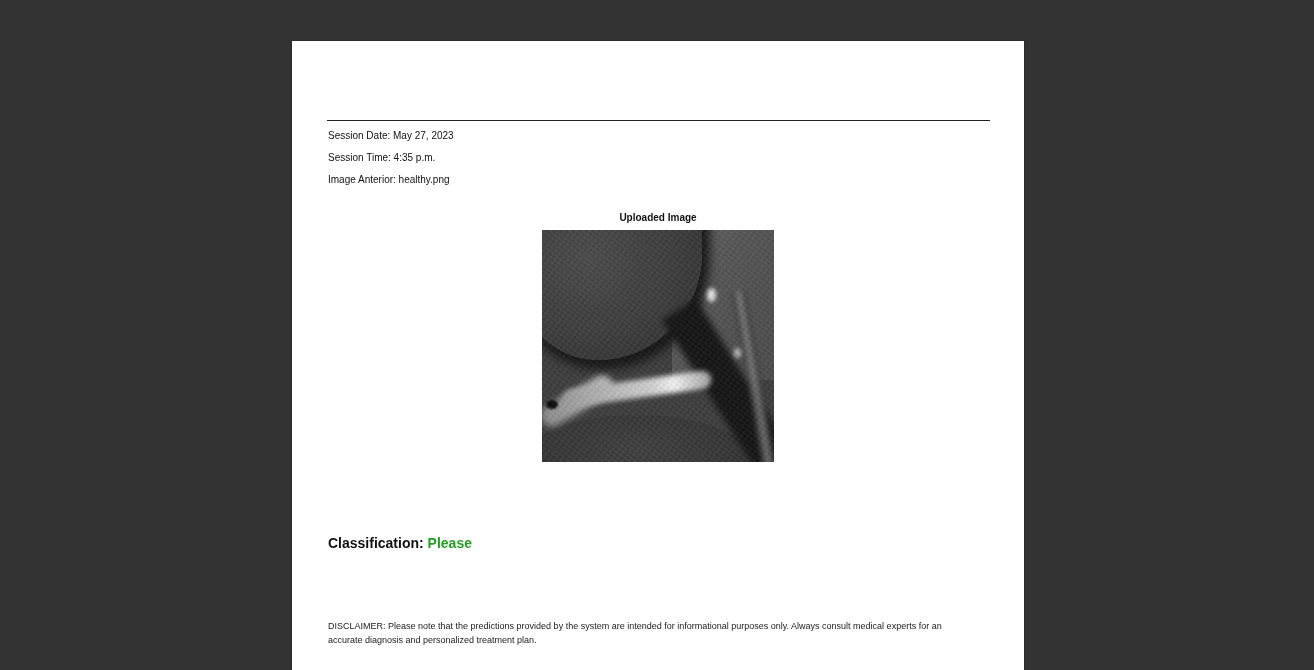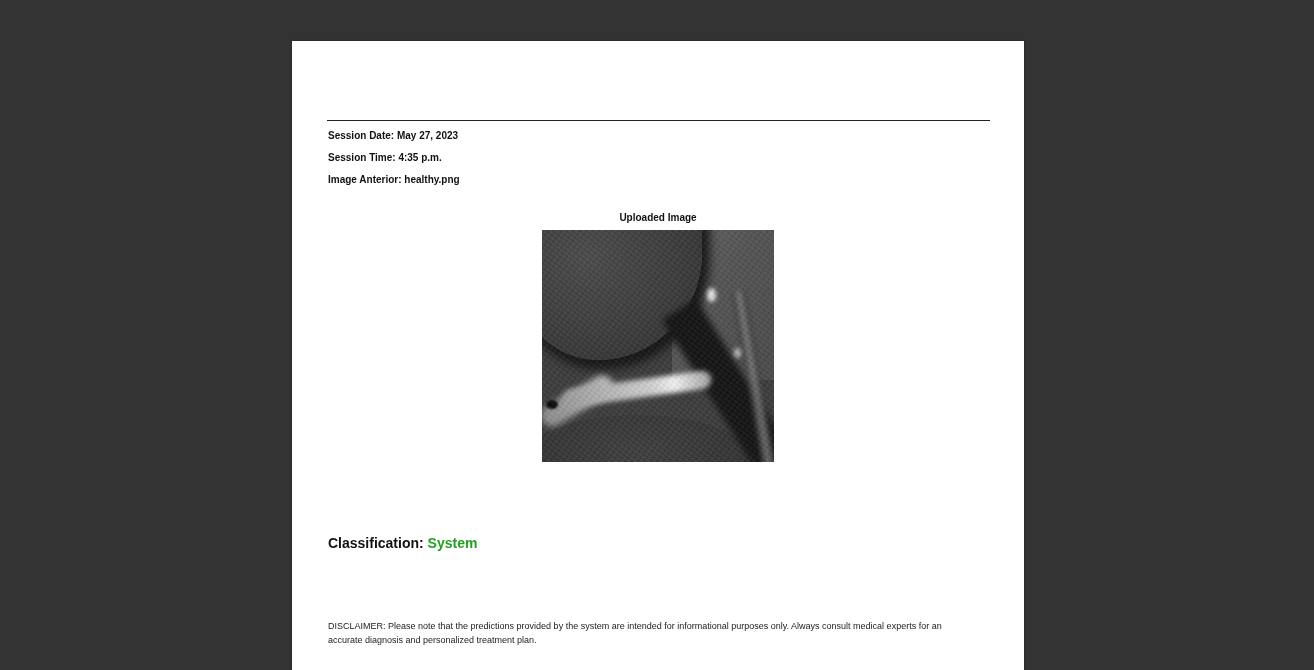--- a/index.html
+++ b/index.html
@@ -41,21 +41,21 @@
       left: 35px;
       top: 79px;
       width: 663px;
       height: 0;
       border-top: 1.5px solid #222;
     }
     .meta {
       position: absolute;
       left: 36px;
       font-size: 10px;
-      font-weight: bold;
+      font-weight: normal;
       color: #111;
       white-space: nowrap;
     }
     .meta-date { top: 89px; }
     .meta-time { top: 111px; }
     .meta-file { top: 133px; }
 
     .img-caption {
       position: absolute;
       left: 250px;
@@ -201,17 +201,17 @@
       <div class="layer cartilage2"></div>
       <div class="layer cartilage"></div>
       <div class="layer brightspot"></div>
       <div class="layer brightspot2"></div>
       <div class="layer darkhole"></div>
       <div class="layer noise"></div>
     </div>
 
     <div class="classification">
       <span>Classification:</span>
-      <span class="value">System</span>
+      <span class="value">Please</span>
     </div>
     <div class="disclaimer">DISCLAIMER: Please note that the predictions provided by the system are intended for informational purposes only. Always consult medical experts for an accurate diagnosis and personalized treatment plan.</div>
   </div>
 </div>
 
 </body></html>

